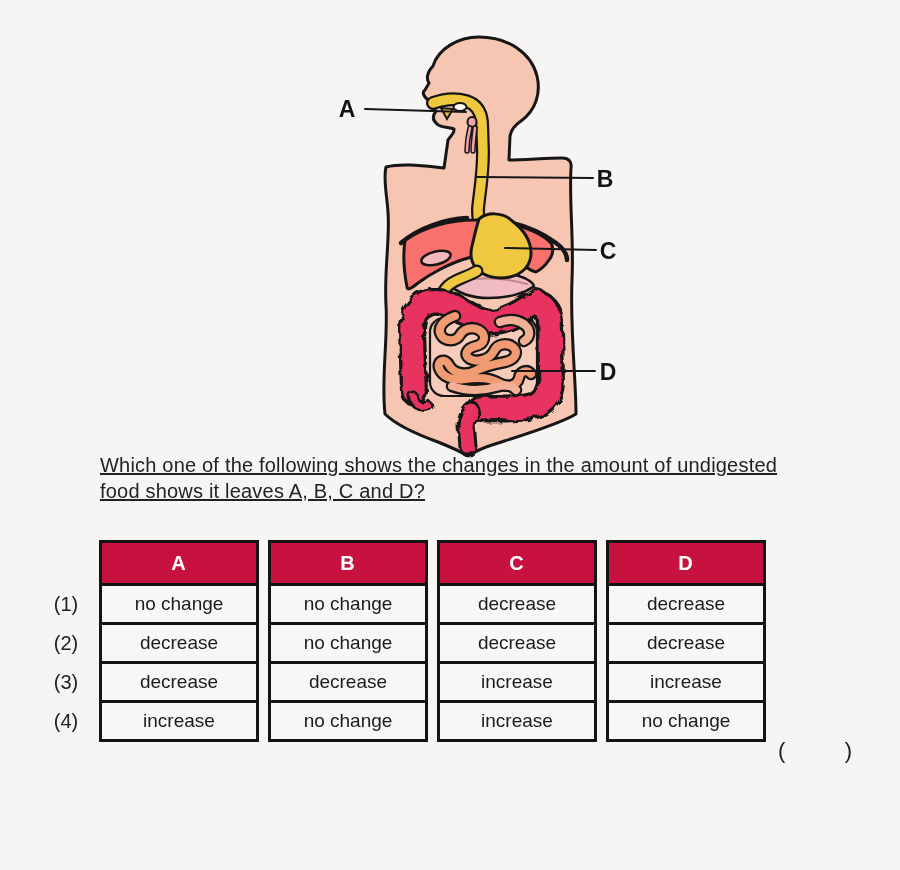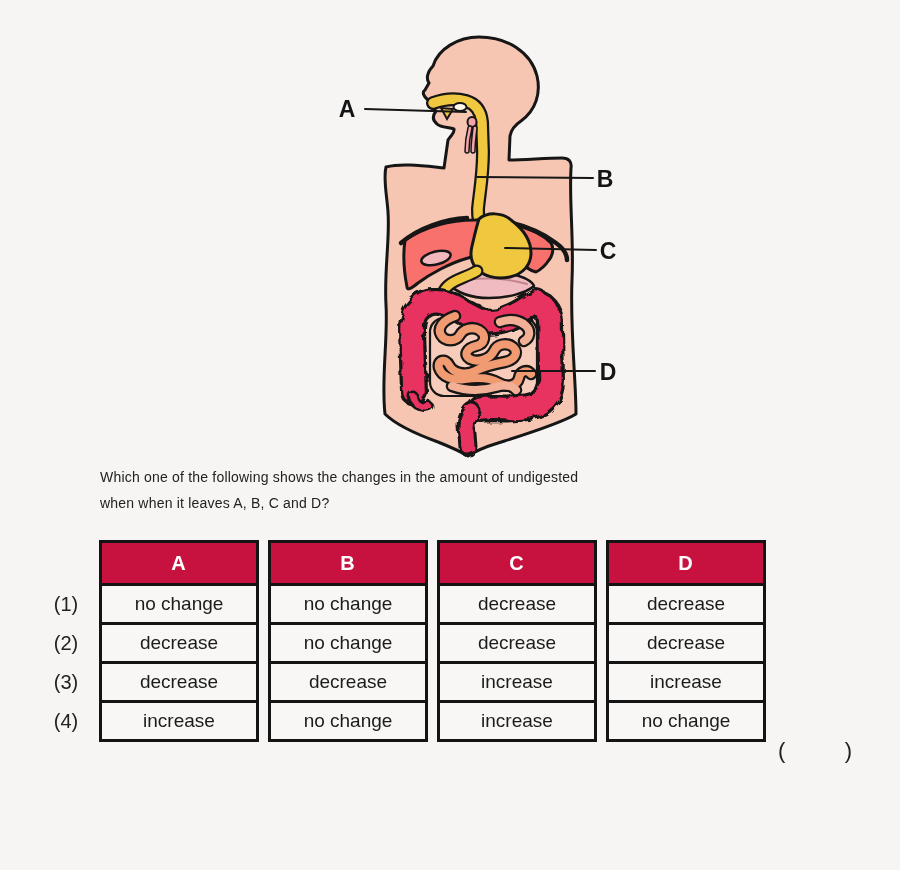--- a/index.html
+++ b/index.html
@@ -5,22 +5,22 @@
   html,body{margin:0;padding:0;}
   body{background:#e9e9e9;font-family:"Liberation Sans",sans-serif;}
   .stage{
     position:relative;width:900px;height:870px;margin:0 auto;
     background:#F6F5F4;overflow:hidden;color:#1d1d1d;
   }
   svg{position:absolute;left:0;top:0;}
   .tk{fill:none;stroke-linecap:round;stroke-linejoin:round;}
   .lbl{font-family:"Liberation Sans",sans-serif;font-weight:700;font-size:23px;fill:#141414;}
   .question{
-    position:absolute;left:100px;top:464px;width:770px;
-    font-size:14px;letter-spacing:.2px;line-height:26px;color:#222;
+    position:absolute;left:100px;top:452px;width:770px;
+    font-size:20px;letter-spacing:.2px;line-height:26px;color:#222;text-decoration:underline;
   }
   .qtable{position:absolute;left:42px;top:540px;width:724px;}
   .trow{display:flex;gap:9px;}
   .rowlab{
     width:48px;flex:0 0 48px;display:flex;align-items:center;justify-content:center;
     font-size:20px;color:#222;
   }
   .hcell,.dcell{
     flex:1;display:flex;align-items:center;justify-content:center;
     border:3px solid #141414;box-sizing:border-box;
@@ -136,21 +136,21 @@
     <path class="tk" stroke="#161616" stroke-width="2" d="M512,371 L595,371"></path>
 
     <text class="lbl" x="347" y="117" text-anchor="middle">A</text>
     <text class="lbl" x="605" y="187" text-anchor="middle">B</text>
     <text class="lbl" x="608" y="259" text-anchor="middle">C</text>
     <text class="lbl" x="608" y="380" text-anchor="middle">D</text>
   </svg>
 
   <div class="question">
     <div>Which one of the following shows the changes in the amount of undigested</div>
-    <div>when when it leaves A, B, C and D?</div>
+    <div>food shows it leaves A, B, C and D?</div>
   </div>
 
   <div class="qtable">
     <div class="trow">
       <div class="rowlab"></div>
       <div class="hcell">A</div>
       <div class="hcell">B</div>
       <div class="hcell">C</div>
       <div class="hcell">D</div>
     </div>

